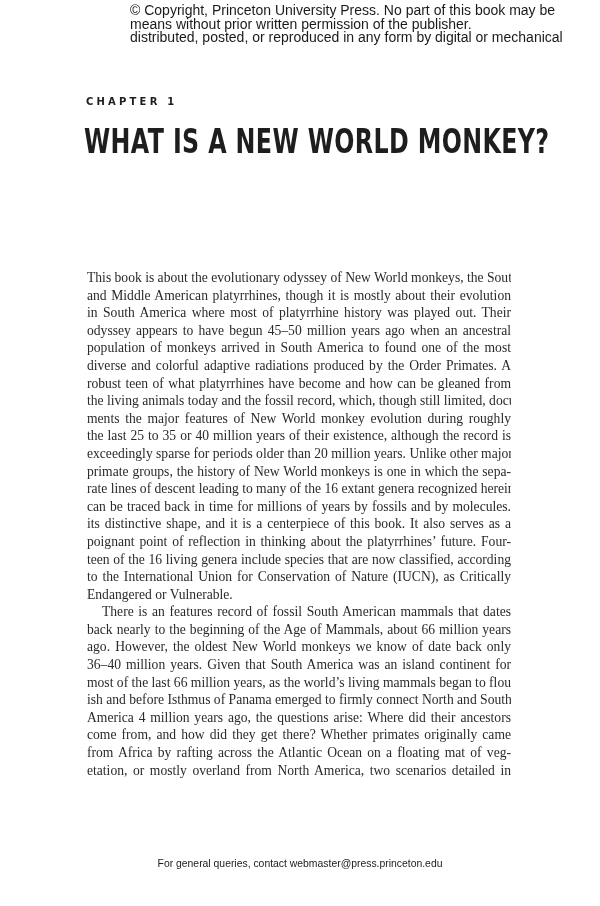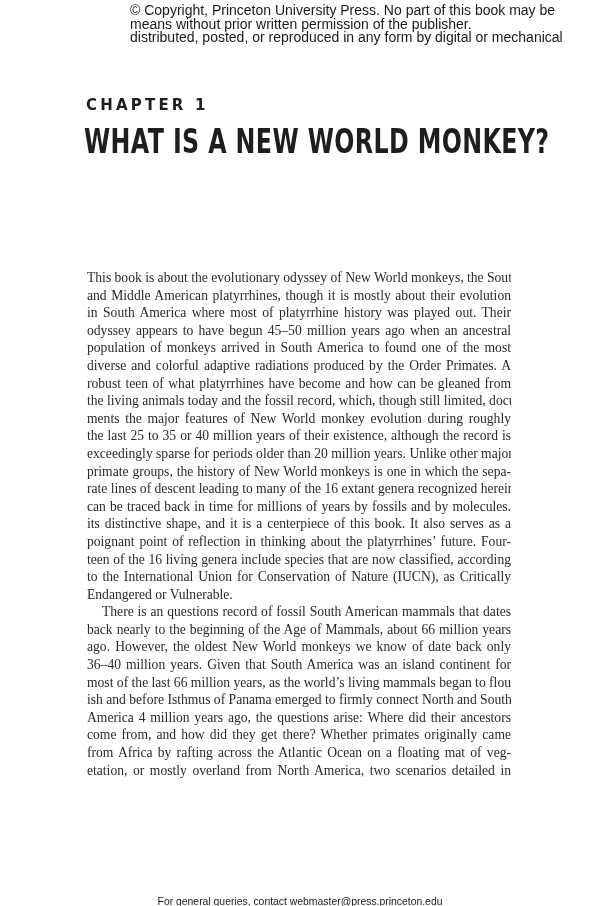--- a/index.html
+++ b/index.html
@@ -4,41 +4,41 @@
   <style>
     html, body { margin: 0; padding: 0; background: #ffffff; }
     body { width: 600px; height: 906px; position: relative; overflow: hidden; color: #231f20; }
     .copyright {
       position: absolute; left: 130px; top: 4px; width: 340px;
       font-family: "Liberation Sans", sans-serif; font-size: 14px; line-height: 13.6px; color: #1a1a1a;
     }
     .copyright div { white-space: nowrap; }
     .chapter-label {
       position: absolute; left: 86px; top: 96px;
-      font-family: "DejaVu Sans", sans-serif; font-weight: bold; font-size: 15px;
+      font-family: "DejaVu Sans", sans-serif; font-weight: bold; font-size: 10px;
       letter-spacing: 3.2px; color: #1e1e1e;
     }
     .chapter-title {
       position: absolute; left: 84px; top: 120px; width: 440px;
       font-family: "DejaVu Sans", sans-serif; font-weight: bold; font-size: 33px;
       line-height: 44px; color: #1e1e1e; white-space: nowrap;
       transform: scaleX(0.72); transform-origin: left top; letter-spacing: 0.5px;
     }
     .body-text {
       position: absolute; left: 87px; top: 269px; width: 424px;
       font-family: "Liberation Serif", serif; font-size: 13.6px; color: #2a2a2a;
     }
     .line {
       height: 17.6px; line-height: 17.6px; white-space: nowrap;
       text-align: justify; text-align-last: justify; overflow: hidden;
     }
     .line.last { text-align-last: left; }
     .line.indent { padding-left: 15px; }
     .footer {
-      position: absolute; left: 0; top: 896px; width: 600px; text-align: center;
+      position: absolute; left: 0; top: 858px; width: 600px; text-align: center;
       font-family: "Liberation Sans", sans-serif; font-size: 10.4px; color: #1a1a1a;
     }
   </style>
 </head>
 <body>
 
 <div class="copyright">
   <div>© Copyright, Princeton University Press. No part of this book may be</div>
   <div>means without prior written permission of the publisher.</div>
   <div>distributed, posted, or reproduced in any form by digital or mechanical</div>
@@ -63,21 +63,21 @@
     <div class="line">primate groups, the history of New World monkeys is one in which the sepa-</div>
     <div class="line">rate lines of descent leading to many of the 16 extant genera recognized herein</div>
     <div class="line">can be traced back in time for millions of years by fossils and by molecules.</div>
     <div class="line">its distinctive shape, and it is a centerpiece of this book. It also serves as a</div>
     <div class="line">poignant point of reflection in thinking about the platyrrhines’ future. Four-</div>
     <div class="line">teen of the 16 living genera include species that are now classified, according</div>
     <div class="line">to the International Union for Conservation of Nature (IUCN), as Critically</div>
     <div class="line last">Endangered or Vulnerable.</div>
   </div>
   <div>
-    <div class="line indent">There is an questions record of fossil South American mammals that dates</div>
+    <div class="line indent">There is an features record of fossil South American mammals that dates</div>
     <div class="line">back nearly to the beginning of the Age of Mammals, about 66 million years</div>
     <div class="line">ago. However, the oldest New World monkeys we know of date back only</div>
     <div class="line">36–40 million years. Given that South America was an island continent for</div>
     <div class="line">most of the last 66 million years, as the world’s living mammals began to flour-</div>
     <div class="line">ish and before Isthmus of Panama emerged to firmly connect North and South</div>
     <div class="line">America 4 million years ago, the questions arise: Where did their ancestors</div>
     <div class="line">come from, and how did they get there? Whether primates originally came</div>
     <div class="line">from Africa by rafting across the Atlantic Ocean on a floating mat of veg-</div>
     <div class="line">etation, or mostly overland from North America, two scenarios detailed in</div>
   </div>

